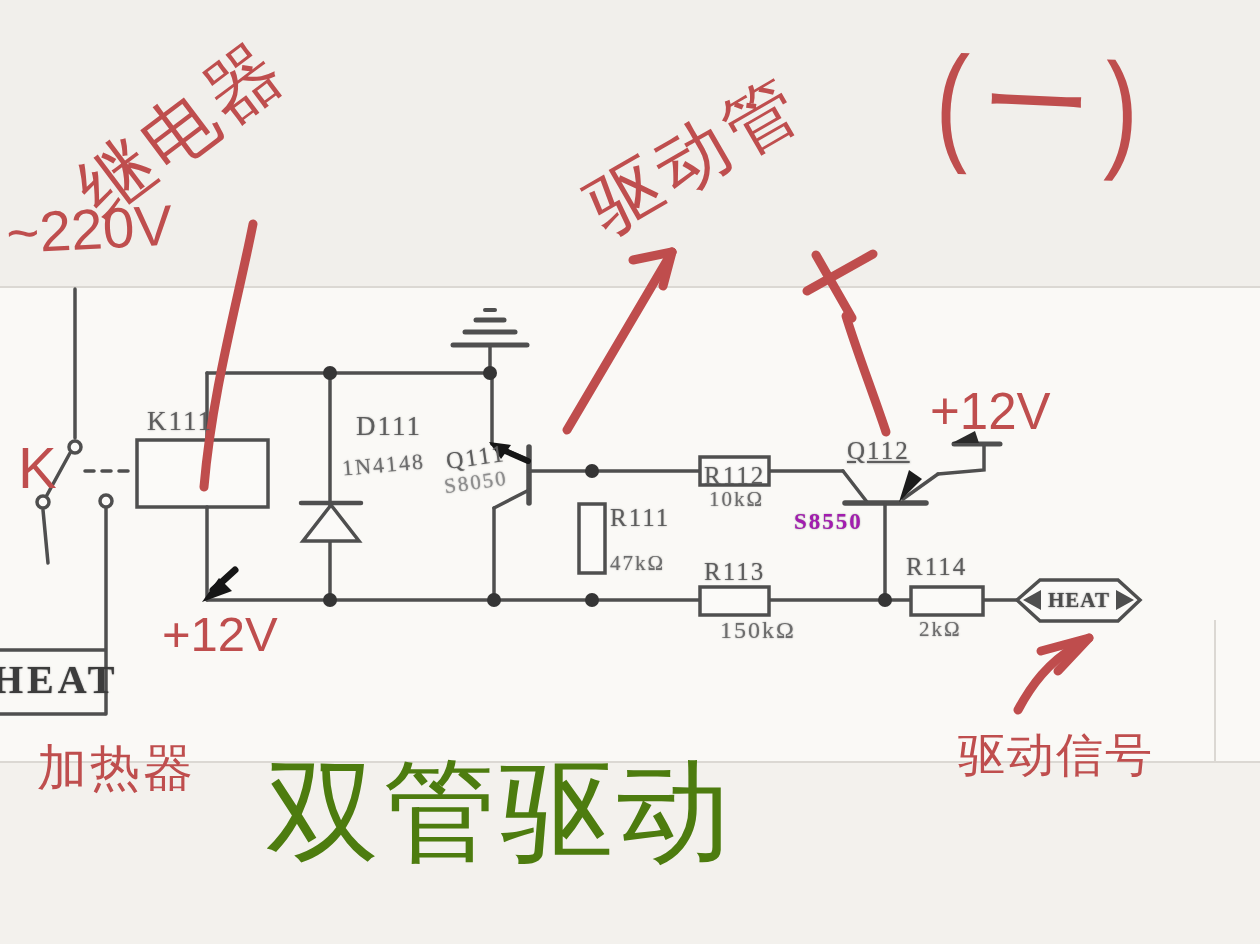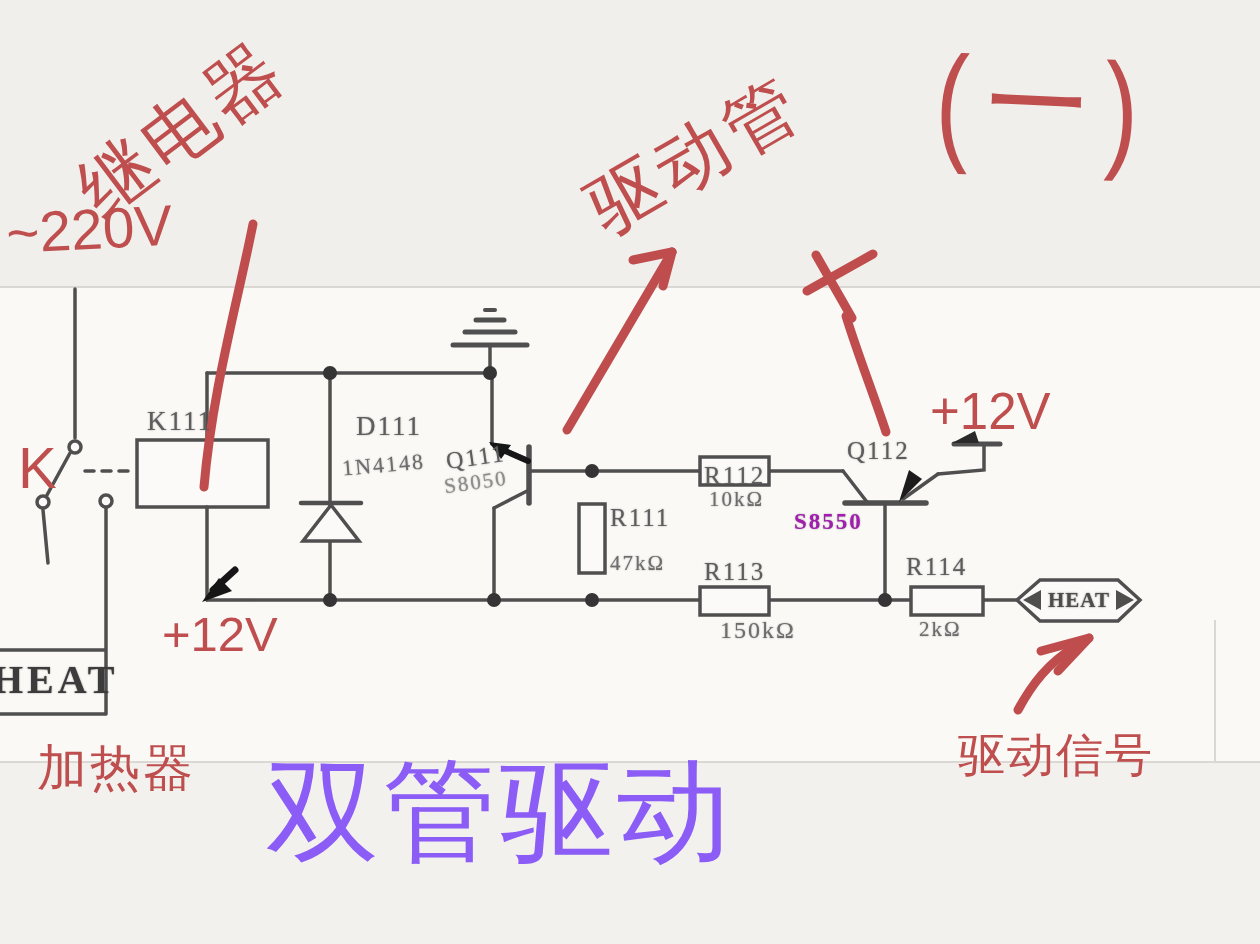--- a/index.html
+++ b/index.html
@@ -131,31 +131,31 @@
   <div class="lbl" style="left:344px;top:411px;font-size:27px;margin-left:12px;">D111</div>
   <div class="lbl val" style="left:342px;top:452px;font-size:22px;transform:rotate(-5deg);">1N4148</div>
   <div class="lbl" style="left:446px;top:444px;font-size:24px;transform:rotate(-8deg);">Q111</div>
   <div class="lbl val" style="left:444px;top:470px;font-size:21px;transform:rotate(-8deg);color:#8d8d8d;">S8050</div>
   <div class="lbl" style="left:610px;top:504px;font-size:25px;">R111</div>
   <div class="lbl val" style="left:610px;top:551px;font-size:21px;">47kΩ</div>
   <div class="lbl" style="left:704px;top:428px;font-size:25px;margin-top:34px;">R112</div>
   <div class="lbl val" style="left:709px;top:487px;font-size:21px;">10kΩ</div>
   <div class="lbl" style="left:704px;top:558px;font-size:25px;">R113</div>
   <div class="lbl val" style="left:720px;top:617px;font-size:24px;">150kΩ</div>
-  <div class="lbl" style="left:847px;top:437px;font-size:25px;">Q112</div>
+  <div class="lbl" style="left:847px;top:437px;font-size:25px;text-decoration:underline;">Q112</div>
   <div class="lbl" style="left:794px;top:509px;font-size:23px;color:#a21caf;font-weight:bold;">S8550</div>
   <div class="lbl" style="left:906px;top:553px;font-size:25px;">R114</div>
   <div class="lbl val" style="left:919px;top:617px;font-size:21px;">2kΩ</div>
   <div class="lbl heatbox" style="left:-8px;top:656px;font-size:40px;">HEAT</div>
   <div class="lbl tagtext" style="left:1041px;top:588px;">HEAT</div>
 
   <div class="hw" style="left:6px;top:196px;font-size:57px;transform:rotate(-3deg);">~220V</div>
   <div class="hw" style="left:18px;top:434px;font-size:58px;">K</div>
   <div class="hw" style="left:118px;top:142px;font-size:73px;transform:rotate(-37deg);transform-origin:left bottom;letter-spacing:6px;">继电器</div>
   <div class="hw" style="left:618px;top:160px;font-size:72px;transform:rotate(-30deg);transform-origin:left bottom;letter-spacing:6px;">驱动管</div>
   <div class="hw" style="left:938px;top:16px;font-size:100px;letter-spacing:18px;transform:scaleY(1.3) rotate(2deg);transform-origin:left top;">(一)</div>
   <div class="hw" style="left:162px;top:606px;font-size:49px;">+12V</div>
   <div class="hw" style="left:930px;top:382px;font-size:51px;">+12V</div>
   <div class="hw" style="left:37px;top:735px;font-size:50px;letter-spacing:3px;">加热器</div>
   <div class="hw" style="left:958px;top:724px;font-size:47px;letter-spacing:2px;">驱动信号</div>
-  <div class="hw" style="left:266px;top:736px;font-size:113px;letter-spacing:4px;color:#8b5cf6;">双管驱动</div>
+  <div class="hw" style="left:266px;top:736px;font-size:113px;letter-spacing:4px;color:#4d7c0f;">双管驱动</div>
 
 </div>
 
 </body></html>

